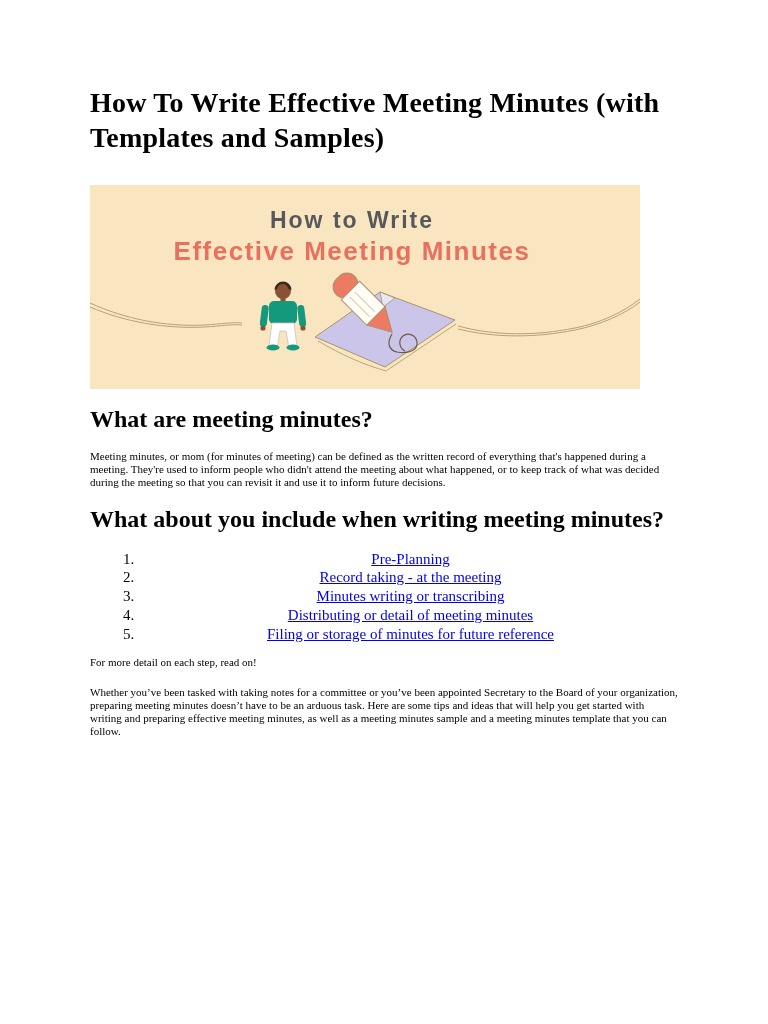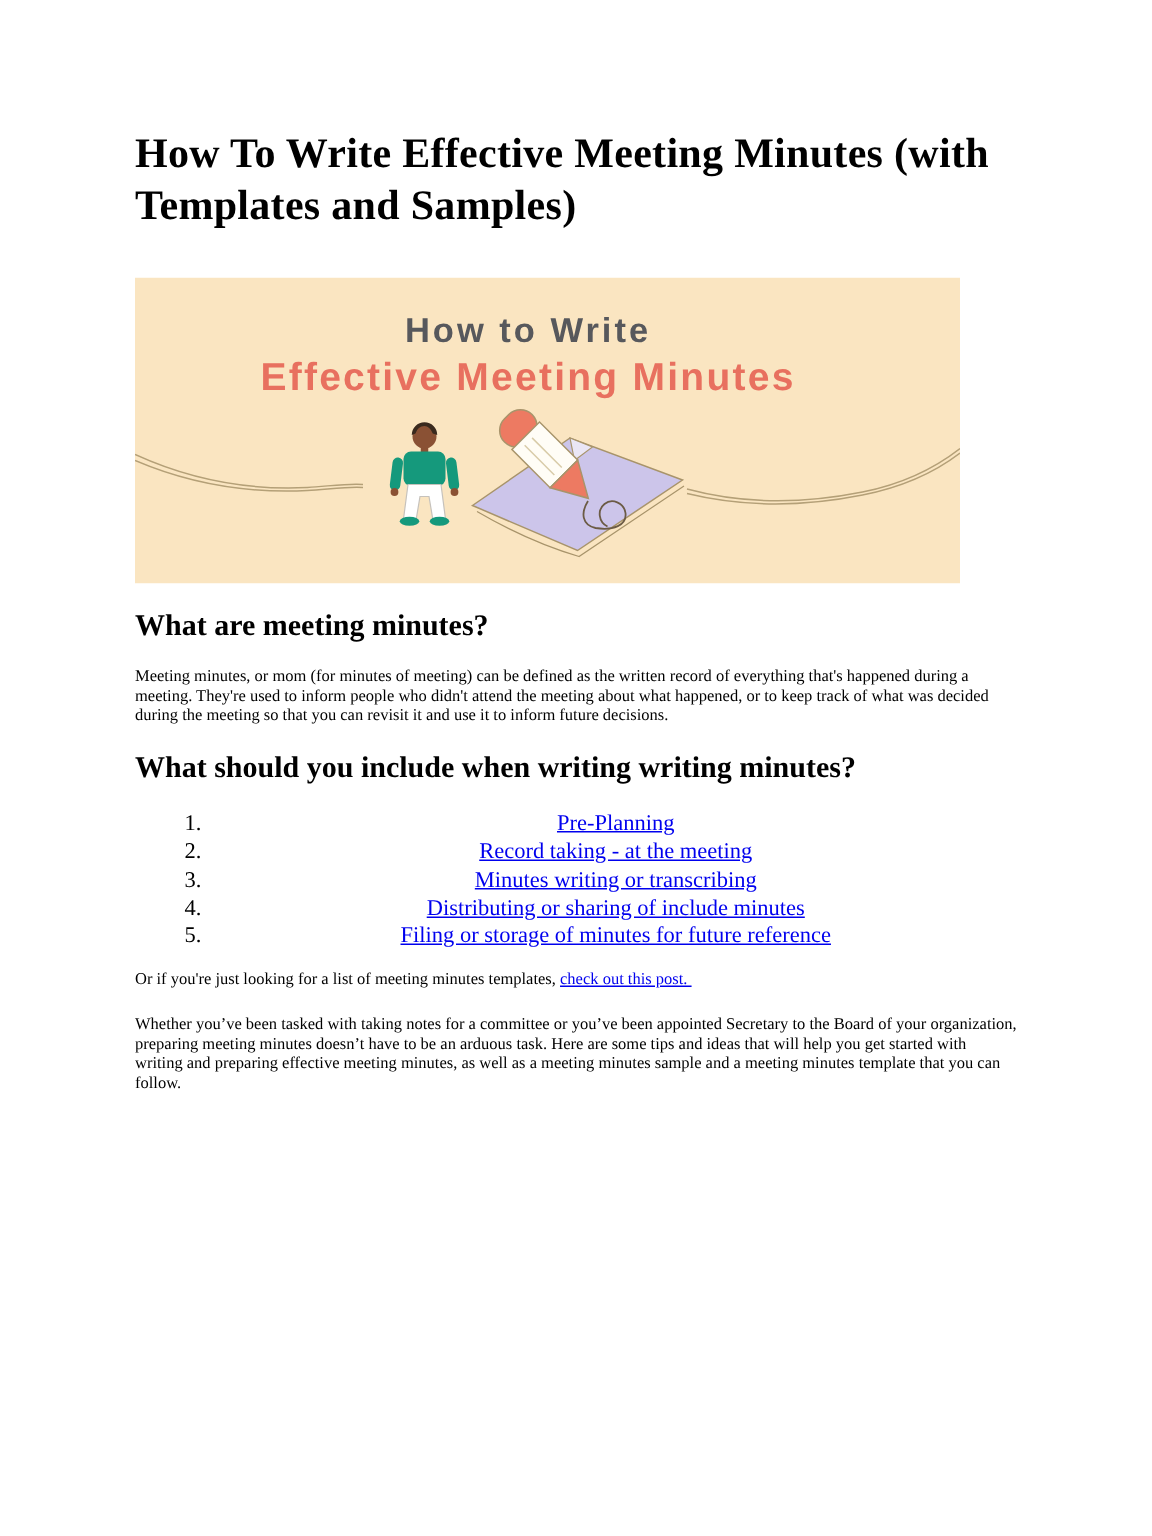--- a/index.html
+++ b/index.html
@@ -5,21 +5,21 @@
   html,body{margin:0;padding:0;background:#ffffff;}
   .page{
     width:768px;height:1024px;background:#ffffff;position:relative;overflow:hidden;
     font-family:"Liberation Serif",serif;color:#000000;
   }
   .content{margin-left:90px;width:588px;padding-top:86px;}
   h1.doc-title{
     font-size:28px;line-height:1.24;font-weight:bold;margin:0 0 30px 0;letter-spacing:.2px;
   }
   h2.sec-heading{
-    font-size:20px;line-height:1.15;font-weight:bold;margin:17px 0 16px 0;font-family:Liberation Serif, serif;
+    font-size:24px;line-height:1.15;font-weight:bold;margin:17px 0 16px 0;font-family:Liberation Serif, serif;
   }
   p.body-text{font-size:11px;line-height:1.18;margin:0 0 17px 0;}
   ol.steps{font-size:15px;line-height:1.25;margin:0 0 13px 0;padding-left:48px;text-align:center;}
   ol.steps li{padding-left:5px;margin:0;}
   a.doc-link{color:#0000EE;text-decoration:underline;cursor:pointer;}
   a.trail{white-space:pre;}
   figure.banner{margin:0 0 0 0;width:550px;height:204px;}
   figure.banner svg{display:block;}
   .banner-t1{font-family:"Liberation Sans",sans-serif;font-weight:600;font-size:23px;letter-spacing:2px;}
   .banner-t2{font-family:"Liberation Sans",sans-serif;font-weight:600;font-size:26px;letter-spacing:1.5px;}
@@ -76,39 +76,39 @@
           <line x1="-5" y1="16" x2="-5" y2="44" stroke="#D8CBA8" stroke-width="1"></line>
           <line x1="2" y1="16" x2="2" y2="44" stroke="#D8CBA8" stroke-width="1"></line>
           <path d="M-13,48 L0,71 L13,48 Z" fill="#ED7A62" stroke="#A8946B" stroke-width="1"></path>
         </g>
       </svg>
     </figure>
 
     <h2 class="sec-heading">What are meeting minutes?</h2>
     <p class="body-text">Meeting minutes, or mom (for minutes of meeting) can be defined as the written record of everything that's happened during a meeting. They're used to inform people who didn't attend the meeting about what happened, or to keep track of what was decided during the meeting so that you can revisit it and use it to inform future decisions.</p>
 
-    <h2 class="sec-heading">What should you include when writing writing minutes?</h2>
+    <h2 class="sec-heading">What about you include when writing meeting minutes?</h2>
 
     <ol class="steps">
       <li>
         <a class="doc-link" href="#">Pre-Planning</a>
       </li>
       <li>
         <a class="doc-link" href="#">Record taking - at the meeting</a>
       </li>
       <li>
         <a class="doc-link" href="#">Minutes writing or transcribing</a>
       </li>
       <li>
-        <a class="doc-link" href="#">Distributing or sharing of include minutes</a>
+        <a class="doc-link" href="#">Distributing or detail of meeting minutes</a>
       </li>
       <li>
         <a class="doc-link" href="#">Filing or storage of minutes for future reference</a>
       </li>
     </ol>
 
+    <p class="body-text">For more detail on each step, read on!</p>
 
-    <p class="body-text"><span>Or if you're just looking for a list of meeting minutes templates, </span><a class="doc-link trail" href="#">check out this post. </a></p>
 
     <p class="body-text">Whether you’ve been tasked with taking notes for a committee or you’ve been appointed Secretary to the Board of your organization, preparing meeting minutes doesn’t have to be an arduous task. Here are some tips and ideas that will help you get started with writing and preparing effective meeting minutes, as well as a meeting minutes sample and a meeting minutes template that you can follow.</p>
 
   </div>
 </div>
 
 </body></html>

